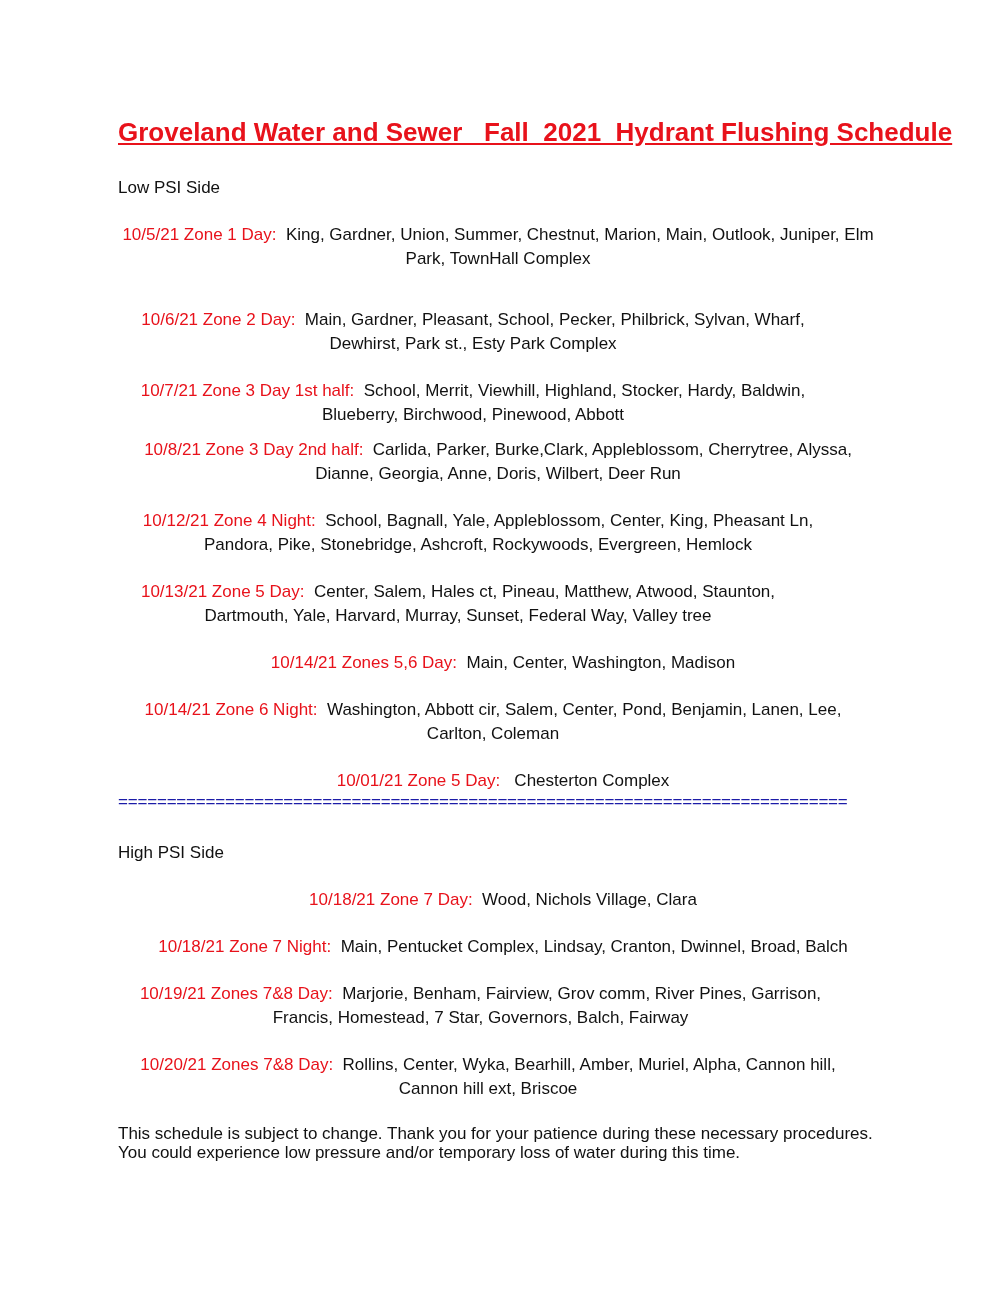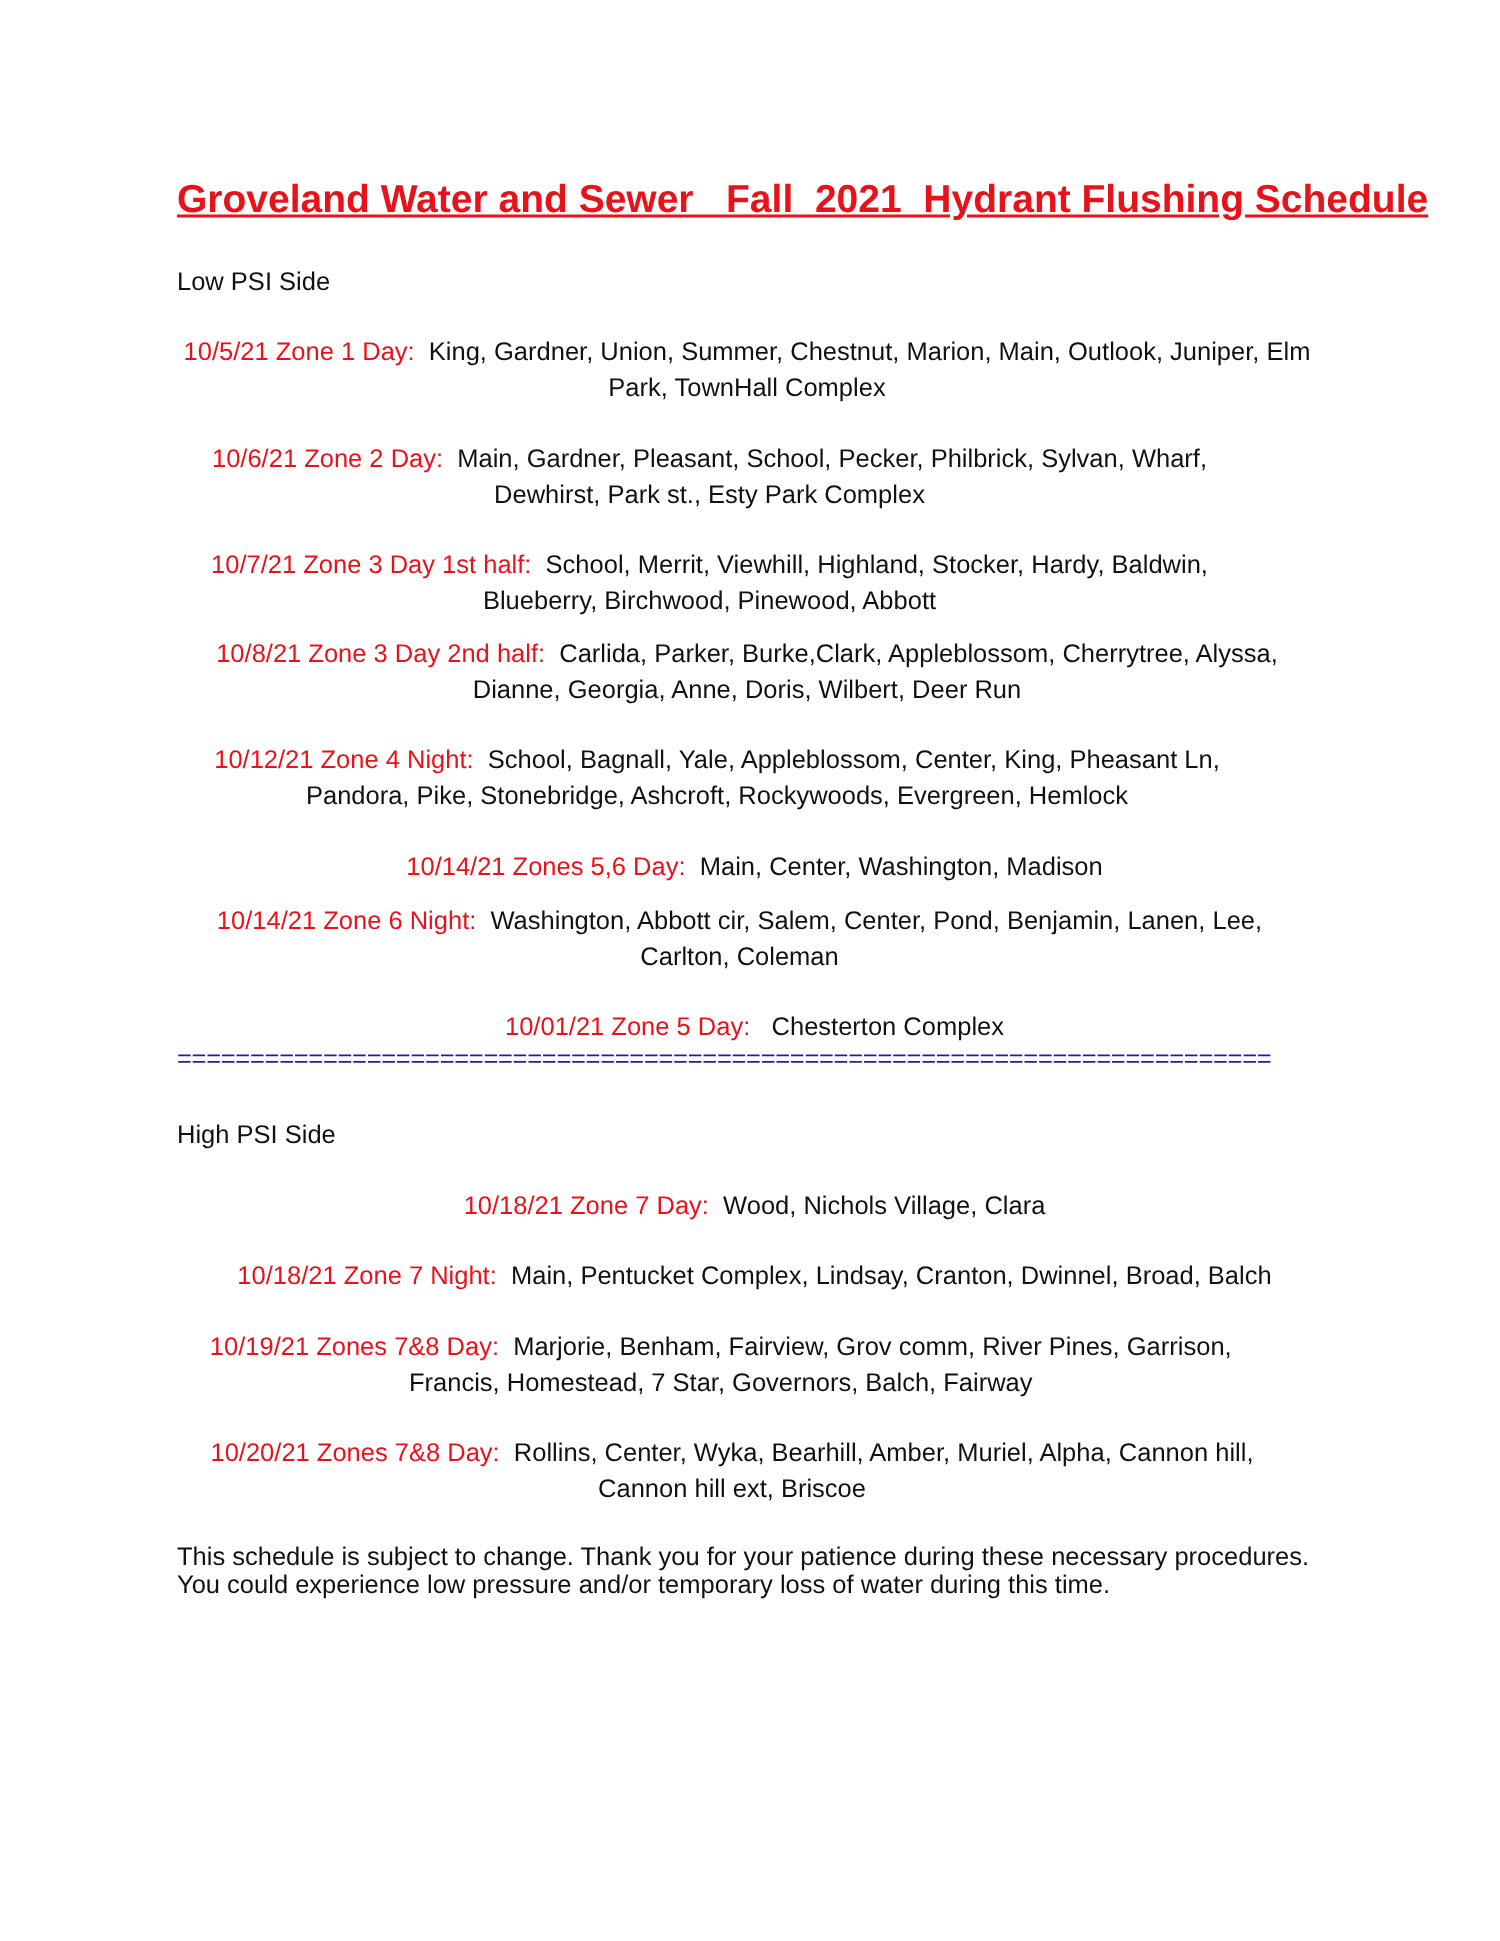--- a/index.html
+++ b/index.html
@@ -19,26 +19,27 @@
 </head>
 <body>
 
 <div class="page">
   <h1 class="title">Groveland Water and Sewer   Fall  2021  Hydrant Flushing Schedule</h1>
 
   <p class="section-heading" style="margin-top:30px">Low PSI Side</p>
 
   <div>
     <p class="entry" style="margin-top:23px;width:760px"><span class="label">10/5/21 Zone 1 Day:</span><span class="streets">  King, Gardner, Union, Summer, Chestnut, Marion, Main, Outlook, Juniper, Elm Park, TownHall Complex</span></p>
-    <p class="entry" style="margin-top:23px;width:710px"><span class="label">10/6/21 Zone 2 Day:</span><span class="streets">  Main, Gardner, Pleasant, School, Pecker, Philbrick, Sylvan, Wharf, Dewhirst, Park st., Esty Park Complex</span></p>
+    <p class="entry" style="margin-top:37px;width:710px"><span class="label">10/6/21 Zone 2 Day:</span><span class="streets">  Main, Gardner, Pleasant, School, Pecker, Philbrick, Sylvan, Wharf, Dewhirst, Park st., Esty Park Complex</span></p>
     <p class="entry" style="margin-top:23px;width:710px"><span class="label">10/7/21 Zone 3 Day 1st half:</span><span class="streets">  School, Merrit, Viewhill, Highland, Stocker, Hardy, Baldwin, Blueberry, Birchwood, Pinewood, Abbott</span></p>
     <p class="entry" style="margin-top:11px;width:760px"><span class="label">10/8/21 Zone 3 Day 2nd half:</span><span class="streets">  Carlida, Parker, Burke,Clark, Appleblossom, Cherrytree, Alyssa, Dianne, Georgia, Anne, Doris, Wilbert, Deer Run</span></p>
     <p class="entry" style="margin-top:23px;width:720px"><span class="label">10/12/21 Zone 4 Night:</span><span class="streets">  School, Bagnall, Yale, Appleblossom, Center, King, Pheasant Ln, Pandora, Pike, Stonebridge, Ashcroft, Rockywoods, Evergreen, Hemlock</span></p>
+    <p class="entry" style="margin-top:23px;width:680px"><span class="label">10/13/21 Zone 5 Day:</span><span class="streets">  Center, Salem, Hales ct, Pineau, Matthew, Atwood, Staunton, Dartmouth, Yale, Harvard, Murray, Sunset, Federal Way, Valley tree</span></p>
     <p class="entry" style="margin-top:23px"><span class="label">10/14/21 Zones 5,6 Day:</span><span class="streets">  Main, Center, Washington, Madison</span></p>
-    <p class="entry" style="margin-top:12px;width:750px"><span class="label">10/14/21 Zone 6 Night:</span><span class="streets">  Washington, Abbott cir, Salem, Center, Pond, Benjamin, Lanen, Lee, Carlton, Coleman</span></p>
+    <p class="entry" style="margin-top:23px;width:750px"><span class="label">10/14/21 Zone 6 Night:</span><span class="streets">  Washington, Abbott cir, Salem, Center, Pond, Benjamin, Lanen, Lee, Carlton, Coleman</span></p>
     <p class="entry" style="margin-top:23px"><span class="label">10/01/21 Zone 5 Day:</span><span class="streets">   Chesterton Complex</span></p>
   </div>
 
   <p class="separator">===========================================================================</p>
 
   <p class="section-heading" style="margin-top:30px">High PSI Side</p>
 
   <div>
     <p class="entry" style="margin-top:23px"><span class="label">10/18/21 Zone 7 Day:</span><span class="streets">  Wood, Nichols Village, Clara</span></p>
     <p class="entry" style="margin-top:23px"><span class="label">10/18/21 Zone 7 Night:</span><span class="streets">  Main, Pentucket Complex, Lindsay, Cranton, Dwinnel, Broad, Balch</span></p>

